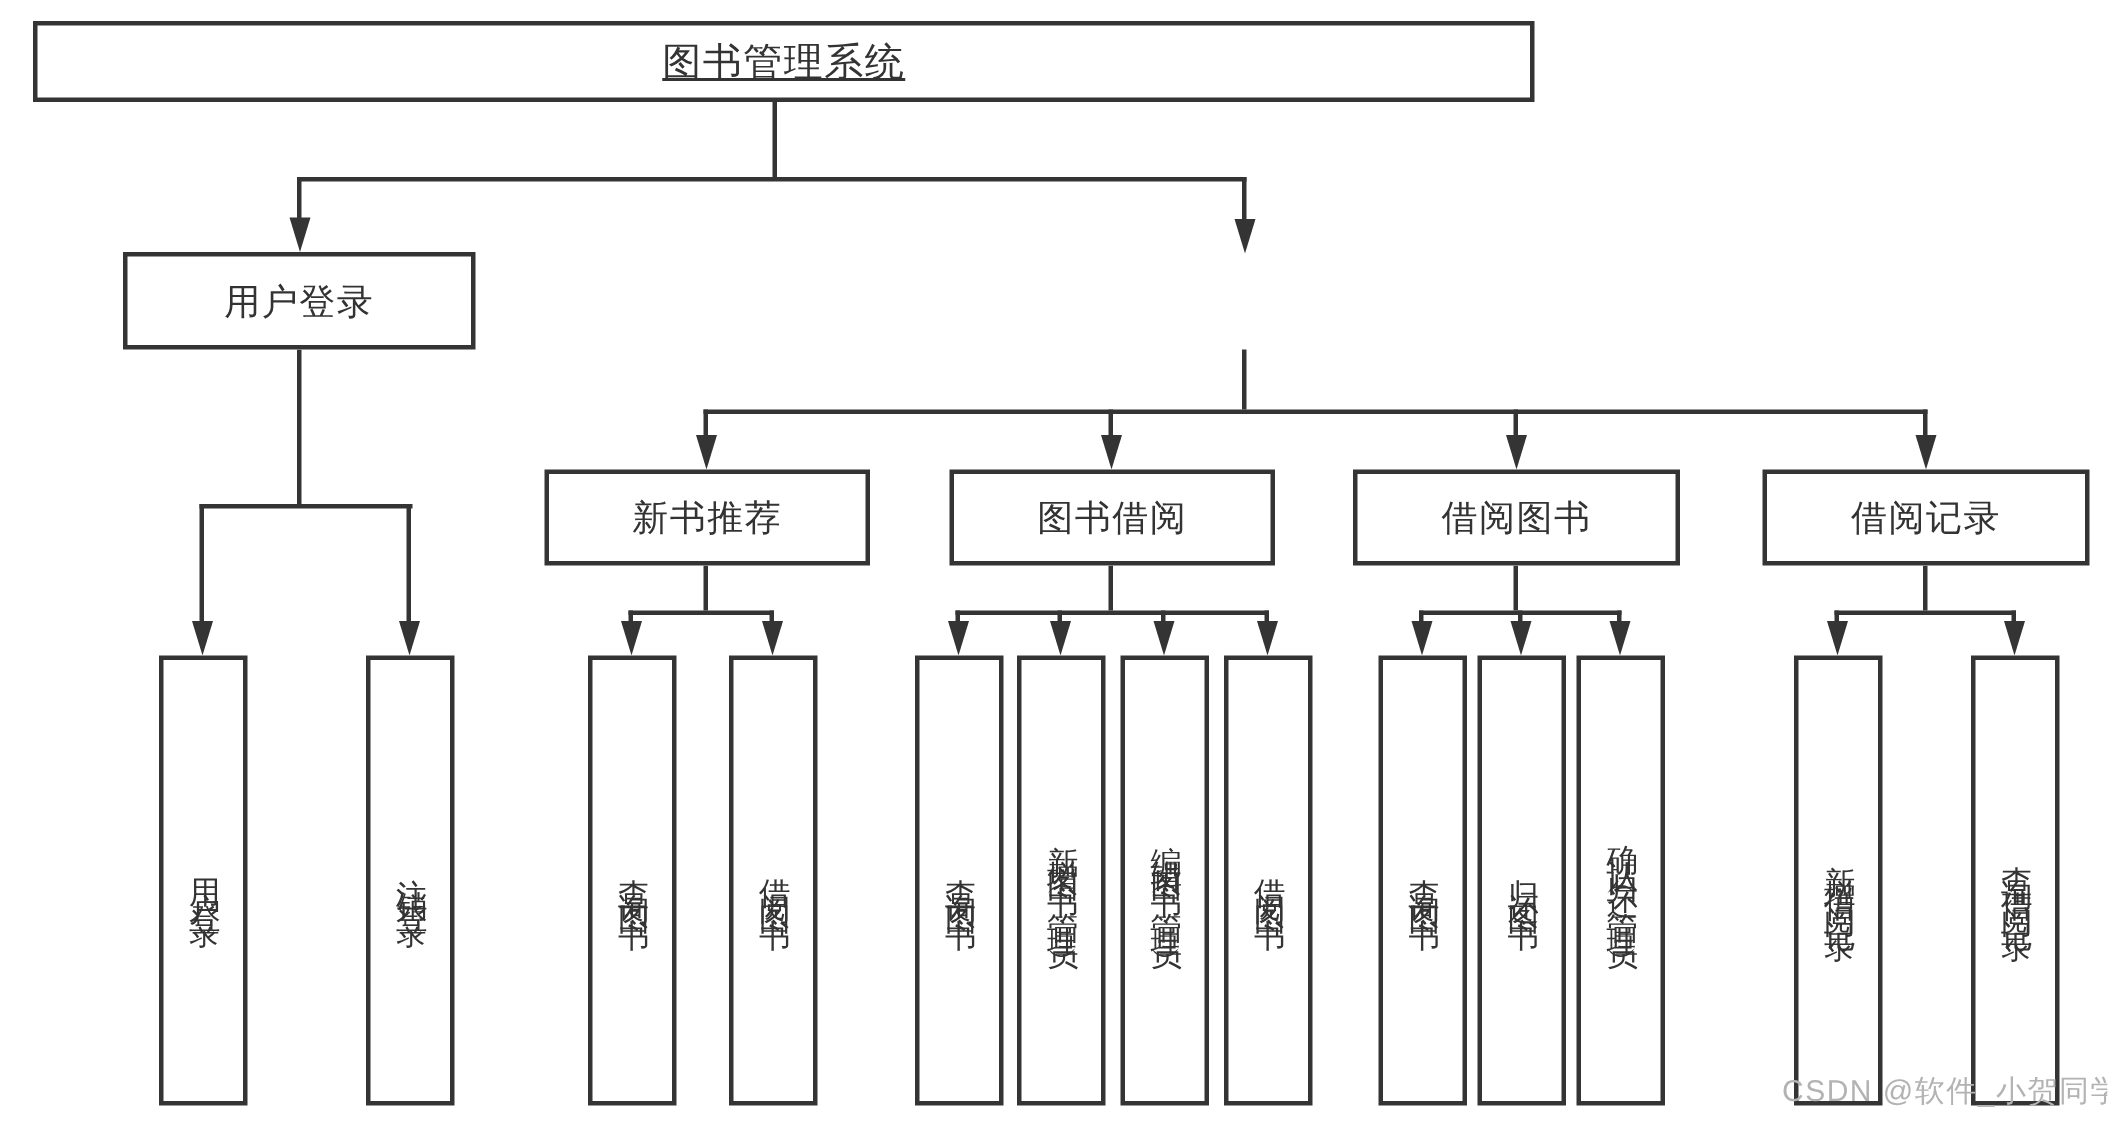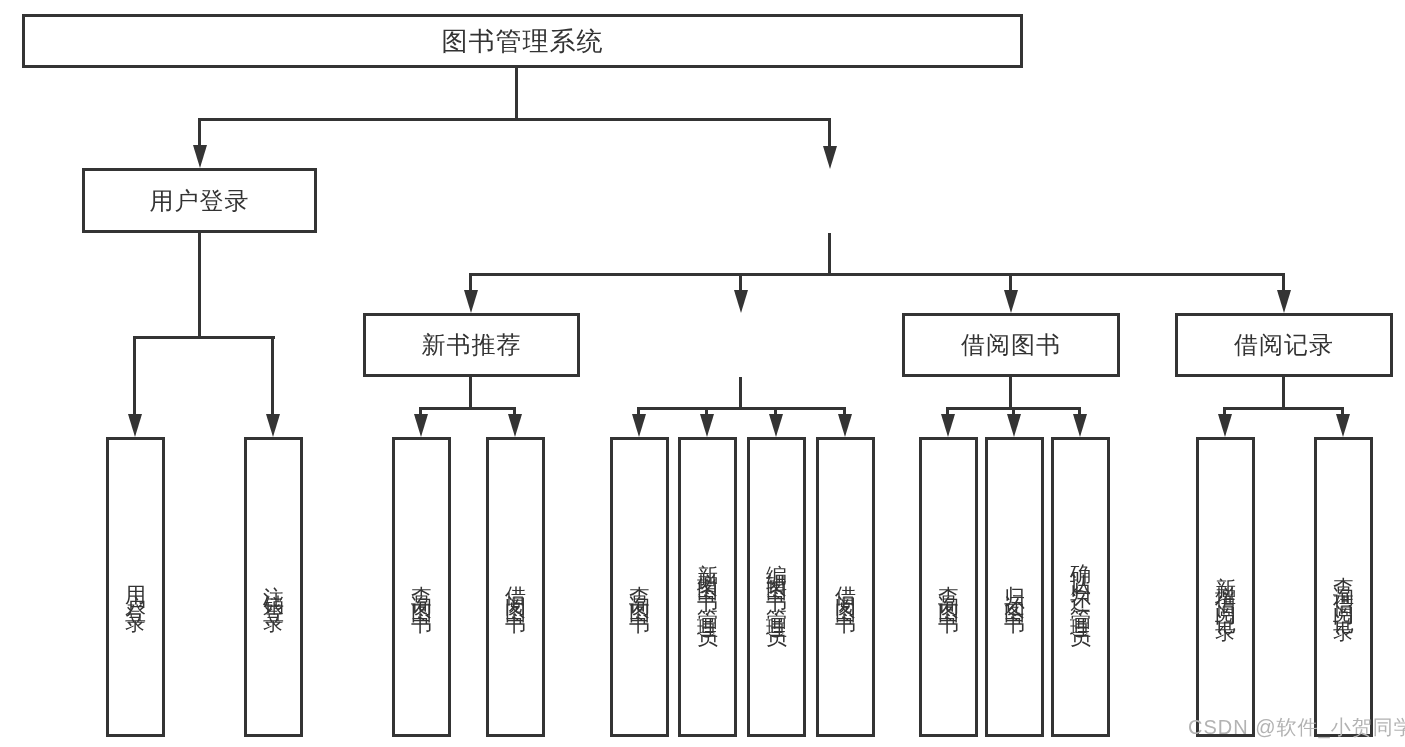--- a/index.html
+++ b/index.html
@@ -25,21 +25,21 @@
     border:3px solid var(--line);
     display:flex;align-items:center;justify-content:center;
     z-index:2;
   }
   .hlabel{
     font-size:24px;
     letter-spacing:1px;
     color:var(--text);
     white-space:nowrap;
   }
-  .root .hlabel{font-size:26px;}
+  .root .hlabel{font-size:26px;text-decoration:underline;}
   .vbox{z-index:2;}
   .vlabel{
     writing-mode:vertical-rl;
     text-orientation:mixed;
     font-size:21px;
     letter-spacing:9px;
     color:var(--text);
     white-space:nowrap;
   }
   
@@ -98,20 +98,23 @@
   <div class="ln v" style="left:1009px;top:273px;height:25px"></div>
   <div class="ln v" style="left:1282px;top:273px;height:25px"></div>
   <div class="arr" style="left:464px;top:290px"></div>
   <div class="arr" style="left:734px;top:290px"></div>
   <div class="arr" style="left:1004px;top:290px"></div>
   <div class="arr" style="left:1277px;top:290px"></div>
 
   <div class="box" style="left:363px;top:313px;width:217px;height:64px">
     <span class="hlabel">新书推荐</span>
   </div>
+  <div class="box" style="left:633px;top:313px;width:217px;height:64px">
+    <span class="hlabel">图书借阅</span>
+  </div>
   <div class="box" style="left:902px;top:313px;width:218px;height:64px">
     <span class="hlabel">借阅图书</span>
   </div>
   <div class="box" style="left:1175px;top:313px;width:218px;height:64px">
     <span class="hlabel">借阅记录</span>
   </div>
 
   <div class="ln v" style="left:469px;top:377px;height:30px"></div>
   <div class="ln h" style="left:419px;top:407px;width:97px"></div>
   <div class="ln v" style="left:419px;top:407px;height:15px"></div>

